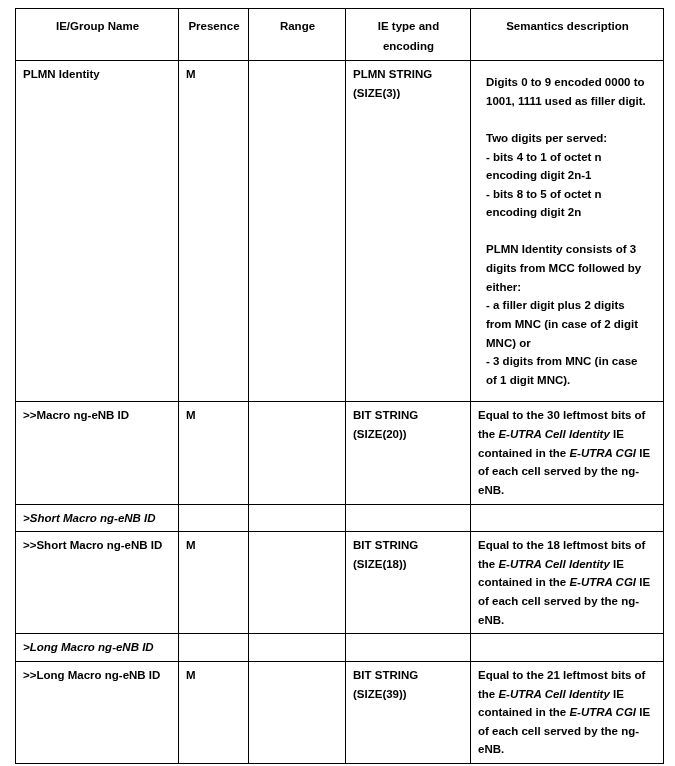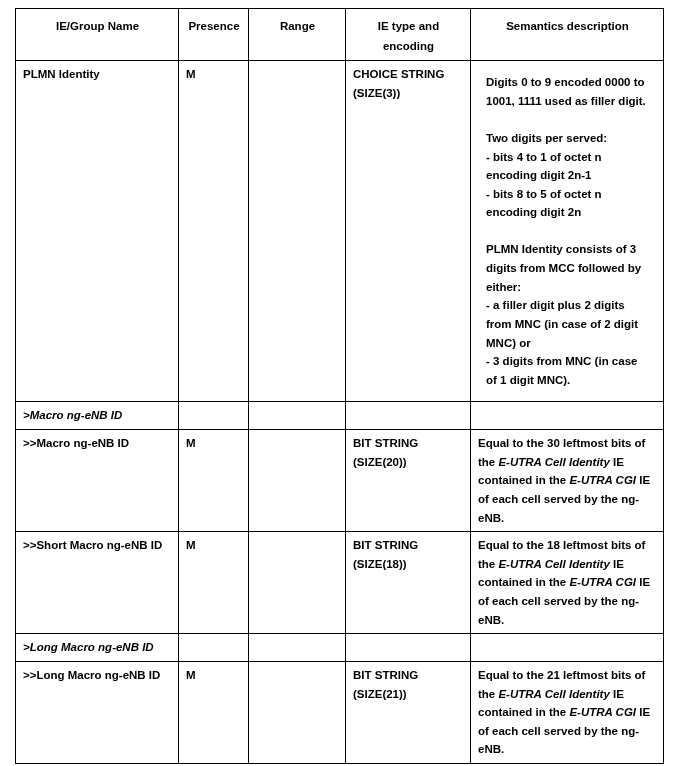--- a/index.html
+++ b/index.html
@@ -111,58 +111,58 @@
         <th>Semantics description</th>
       </tr>
     </thead>
     <tbody>
 
       <tr class="r-plmn">
         <td>PLMN Identity</td>
         <td>M</td>
         <td></td>
         <td>
-          <span>CHOICE STRING</span><br>
+          <span>PLMN STRING</span><br>
           <span>(SIZE(3))</span>
         </td>
         <td>
           <p class="para">Digits 0 to 9 encoded 0000 to 1001, 1111 used as filler digit.</p>
           <p class="para">
             <span>Two digits per served:</span><br>
             <span>- bits 4 to 1 of octet n encoding digit 2n-1</span><br>
             <span>- bits 8 to 5 of octet n encoding digit 2n</span>
           </p>
           <p class="para">
             <span>PLMN Identity consists of 3 digits from MCC followed by either:</span><br>
             <span>- a filler digit plus 2 digits from MNC (in case of 2 digit MNC) or</span><br>
             <span>- 3 digits from MNC (in case of 1 digit MNC).</span>
           </p>
         </td>
       </tr>
 
 
-      <tr class="r-macro-h">
-        <td class="indent1 it">&gt;Macro ng-eNB ID</td>
-        <td></td>
-        <td></td>
-        <td></td>
-        <td></td>
-      </tr>
 
       <tr class="r-macro">
         <td class="indent2">&gt;&gt;Macro ng-eNB ID</td>
         <td>M</td>
         <td></td>
         <td>
           <span>BIT STRING</span><br>
           <span>(SIZE(20))</span>
         </td>
         <td><span>Equal to the 30 leftmost bits of the </span><span class="it">E-UTRA Cell Identity</span><span> IE contained in the </span><span class="it">E-UTRA CGI</span><span> IE of each cell served by the ng-eNB.</span></td>
       </tr>
 
+      <tr class="r-short-h">
+        <td class="indent1 it">&gt;Short Macro ng-eNB ID</td>
+        <td></td>
+        <td></td>
+        <td></td>
+        <td></td>
+      </tr>
 
       <tr class="r-short">
         <td class="indent2">&gt;&gt;Short Macro ng-eNB ID</td>
         <td>M</td>
         <td></td>
         <td>
           <span>BIT STRING</span><br>
           <span>(SIZE(18))</span>
         </td>
         <td><span>Equal to the 18 leftmost bits of the </span><span class="it">E-UTRA Cell Identity</span><span> IE contained in the </span><span class="it">E-UTRA CGI</span><span> IE of each cell served by the ng-eNB.</span></td>
@@ -175,21 +175,21 @@
         <td></td>
         <td></td>
       </tr>
 
       <tr class="r-long">
         <td class="indent2">&gt;&gt;Long Macro ng-eNB ID</td>
         <td>M</td>
         <td></td>
         <td>
           <span>BIT STRING</span><br>
-          <span>(SIZE(21))</span>
+          <span>(SIZE(39))</span>
         </td>
         <td><span>Equal to the 21 leftmost bits of the </span><span class="it">E-UTRA Cell Identity</span><span> IE contained in the </span><span class="it">E-UTRA CGI</span><span> IE of each cell served by the ng-eNB.</span></td>
       </tr>
 
     </tbody>
   </table>
 
 
 </div>
 

